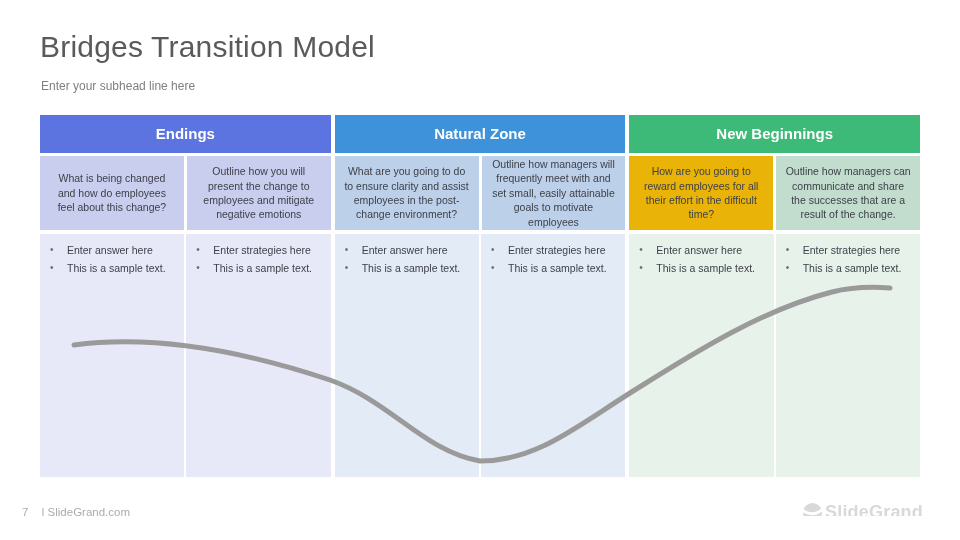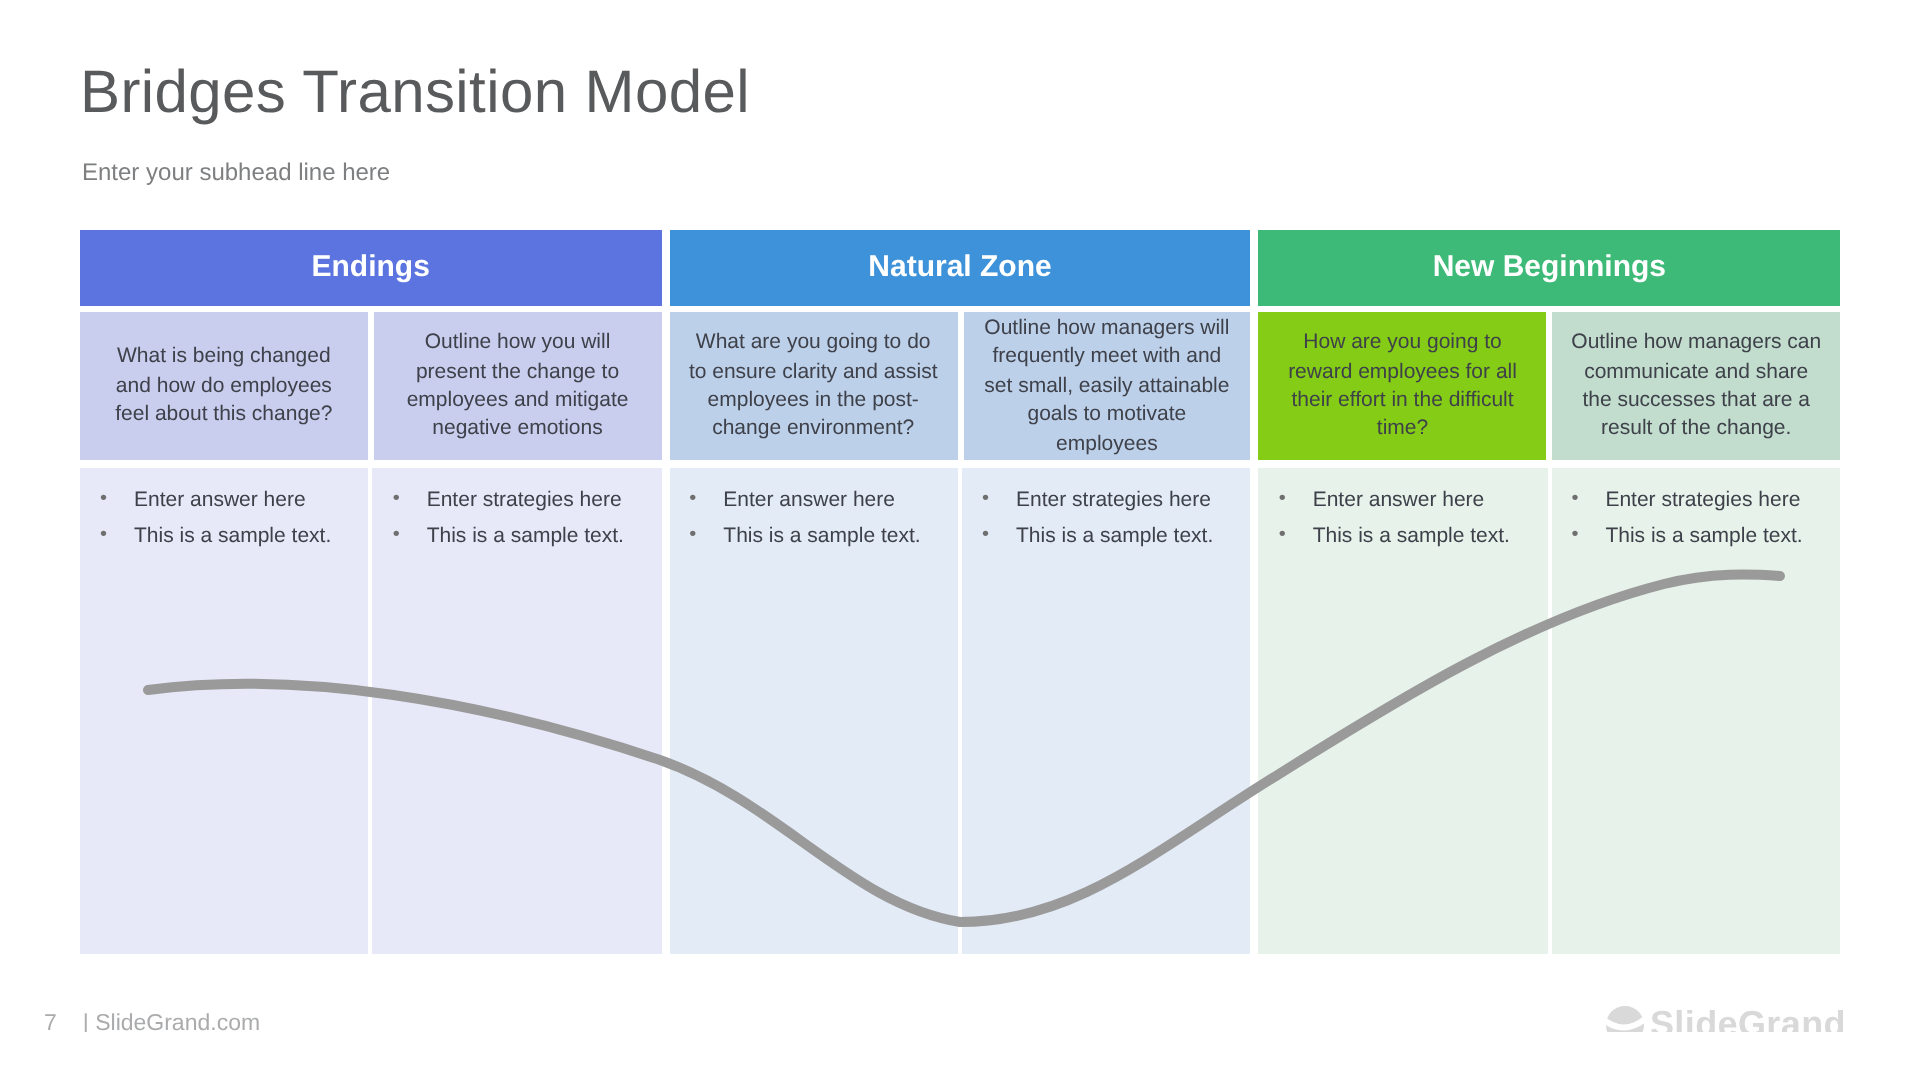--- a/index.html
+++ b/index.html
@@ -80,21 +80,21 @@
             <li>Enter strategies here</li>
             <li>This is a sample text.</li>
           </ul>
         </div>
       </div>
     </div>
 
     <div class="section">
       <div class="sec-header" style="background-color: rgb(62, 186, 120);">New Beginnings</div>
       <div class="row-q">
-        <div class="qcell" style="background-color: #84cc16;">How are you going to reward employees for all their effort in the difficult time?</div>
+        <div class="qcell" style="background-color: #eab308;">How are you going to reward employees for all their effort in the difficult time?</div>
         <div class="qcell" style="background-color: rgb(194, 221, 206);">Outline how managers can communicate and share the successes that are a result of the change.</div>
       </div>
       <div class="row-body">
         <div class="bcell" style="background-color: rgb(231, 242, 235);">
           <ul class="bullets">
             <li>Enter answer here</li>
             <li>This is a sample text.</li>
           </ul>
         </div>
         <div class="bcell" style="background-color: rgb(231, 242, 235);">

